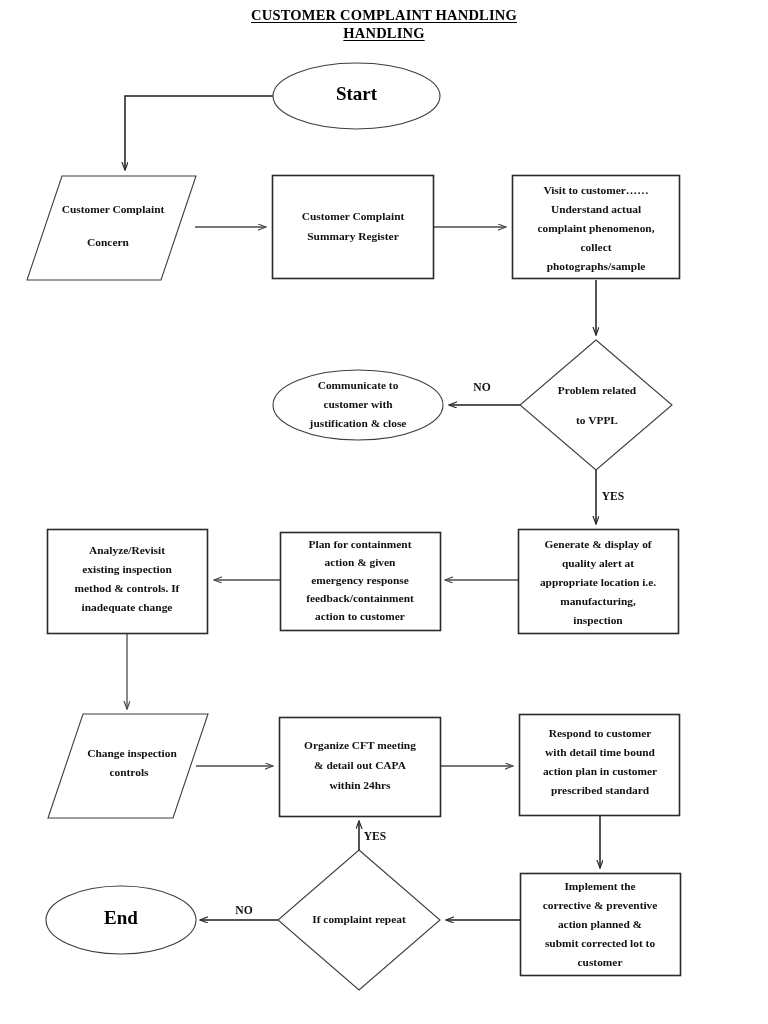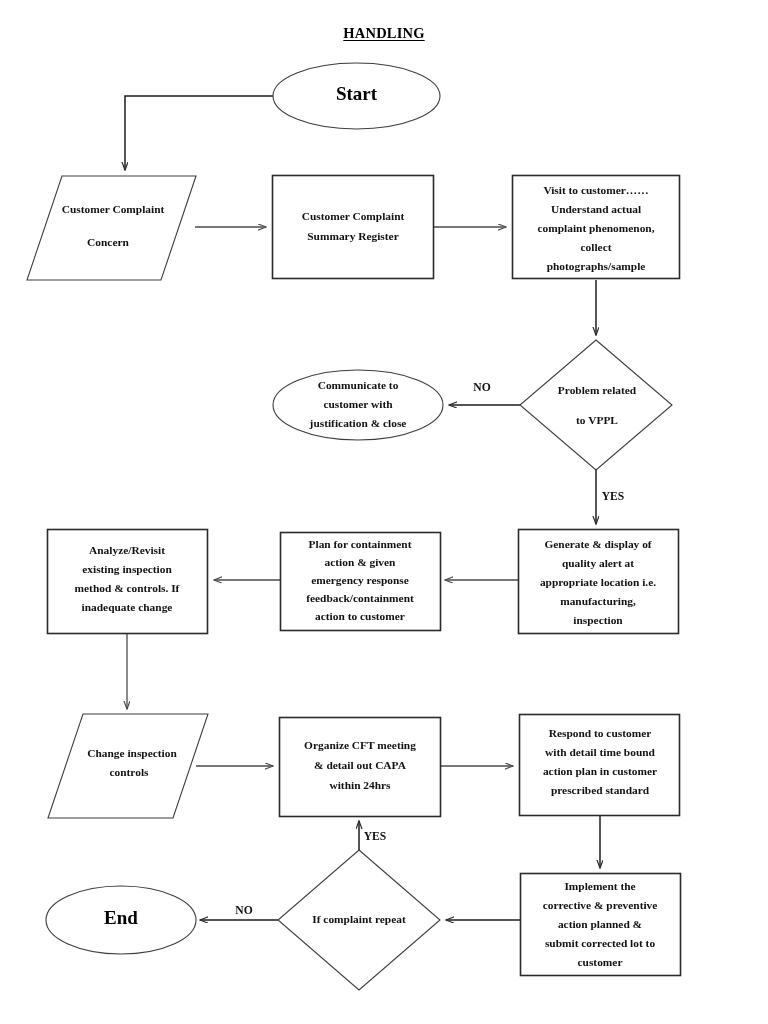--- a/index.html
+++ b/index.html
@@ -80,21 +80,21 @@
     font-size: 11.6px;
     fill: #111111;
     text-anchor: middle;
     dominant-baseline: middle;
   }
 </style>
 </head>
 <body>
 
 <div class="title">
-  <br>
+  <span>CUSTOMER COMPLAINT HANDLING</span><br>
   <span>HANDLING</span>
 </div>
 
 <div id="flow-root">
 <svg width="768" height="1024" viewBox="0 0 768 1024" xmlns="http://www.w3.org/2000/svg">
 
   <defs>
     <marker id="arrow" markerWidth="9" markerHeight="9" refX="8.2" refY="3.1" orient="auto" markerUnits="userSpaceOnUse">
       <path d="M0,0 L8.4,3.1 L0,6.2" fill="none" stroke="#2b2b2b" stroke-width="1.2"></path>
     </marker>

